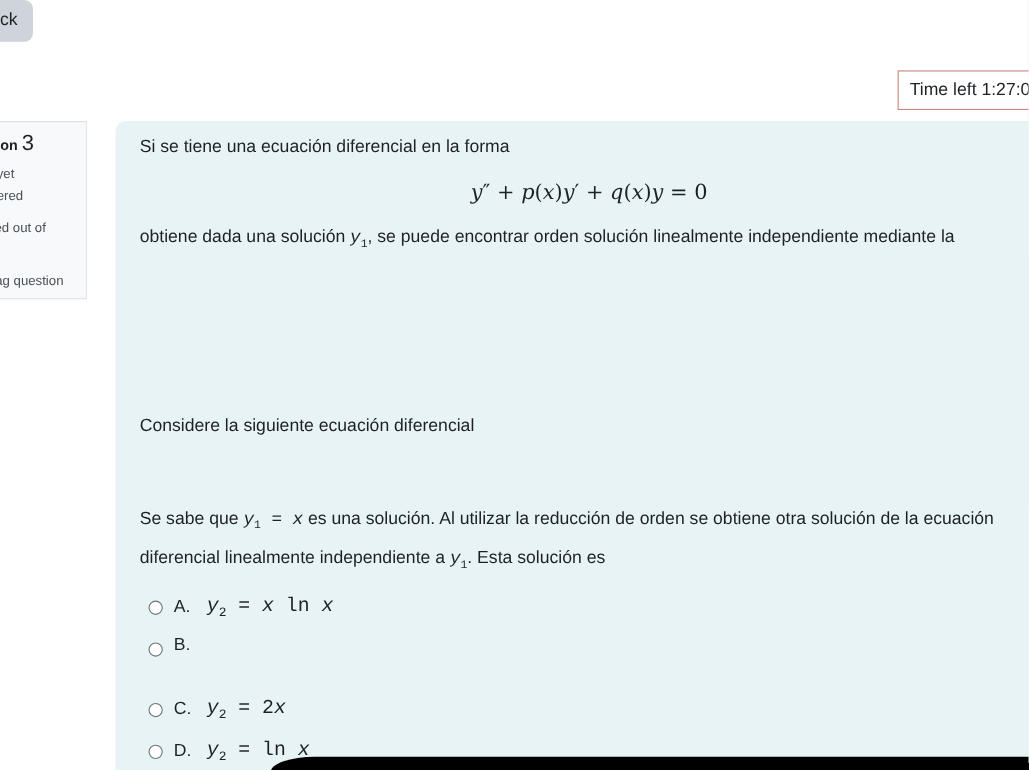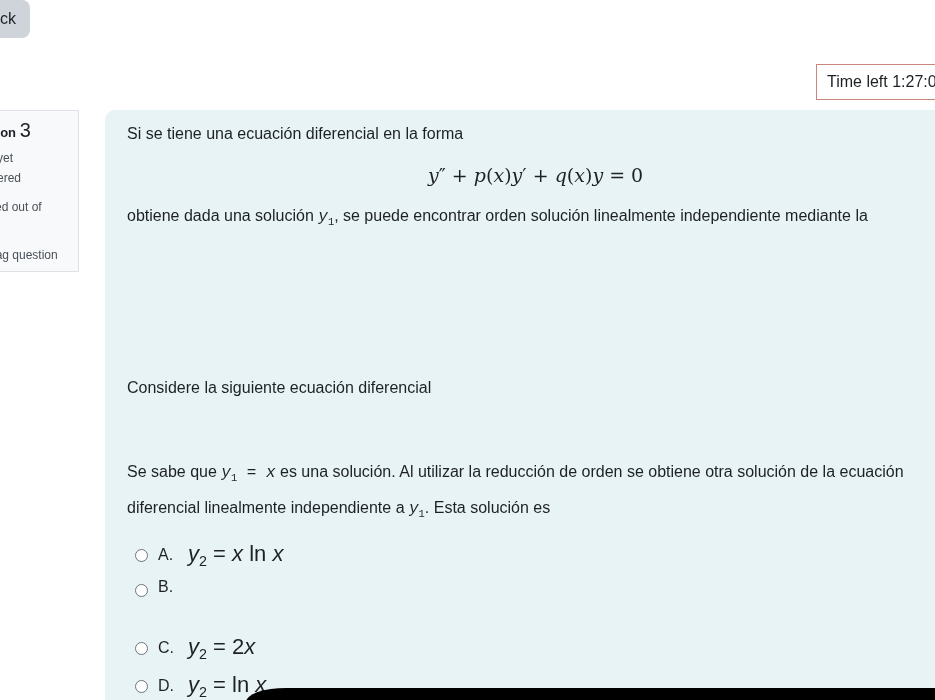--- a/index.html
+++ b/index.html
@@ -36,21 +36,21 @@
   .math .up { font-style:normal; }
   .eq { position:absolute; font-family:"DejaVu Serif", serif; font-size:19px; white-space:nowrap; color:#1d2125; }
   .eq i { font-style:italic; }
   sub, sup { font-size:0.65em; }
   .frac { display:inline-block; vertical-align:middle; text-align:center; }
   .frac .n { display:block; padding:0 4px; border-bottom:1.5px solid #1d2125; }
   .frac .d { display:block; padding:0 4px; }
   .opt { position:absolute; left:30px; display:flex; align-items:center; font-size:16px; }
   .radio { width:13px; height:13px; border:1.5px solid #6c757d; border-radius:50%; background:#fff; box-sizing:border-box; }
   .opt .letter { margin-left:10px; width:30px; }
-  .opt .ans { font-family:Liberation Sans, sans-serif; font-size:22px; }
+  .opt .ans { font-family:Liberation Mono, monospace; font-size:18px; }
   .opt .ans i { font-style:italic; }
   .black-bar {
     position:absolute; left:246px; top:688px; width:700px; height:20px;
     background:#000; border-top-left-radius:40px 14px;
   }
 </style>
 </head>
 <body>
 
 <div class="back-btn">

